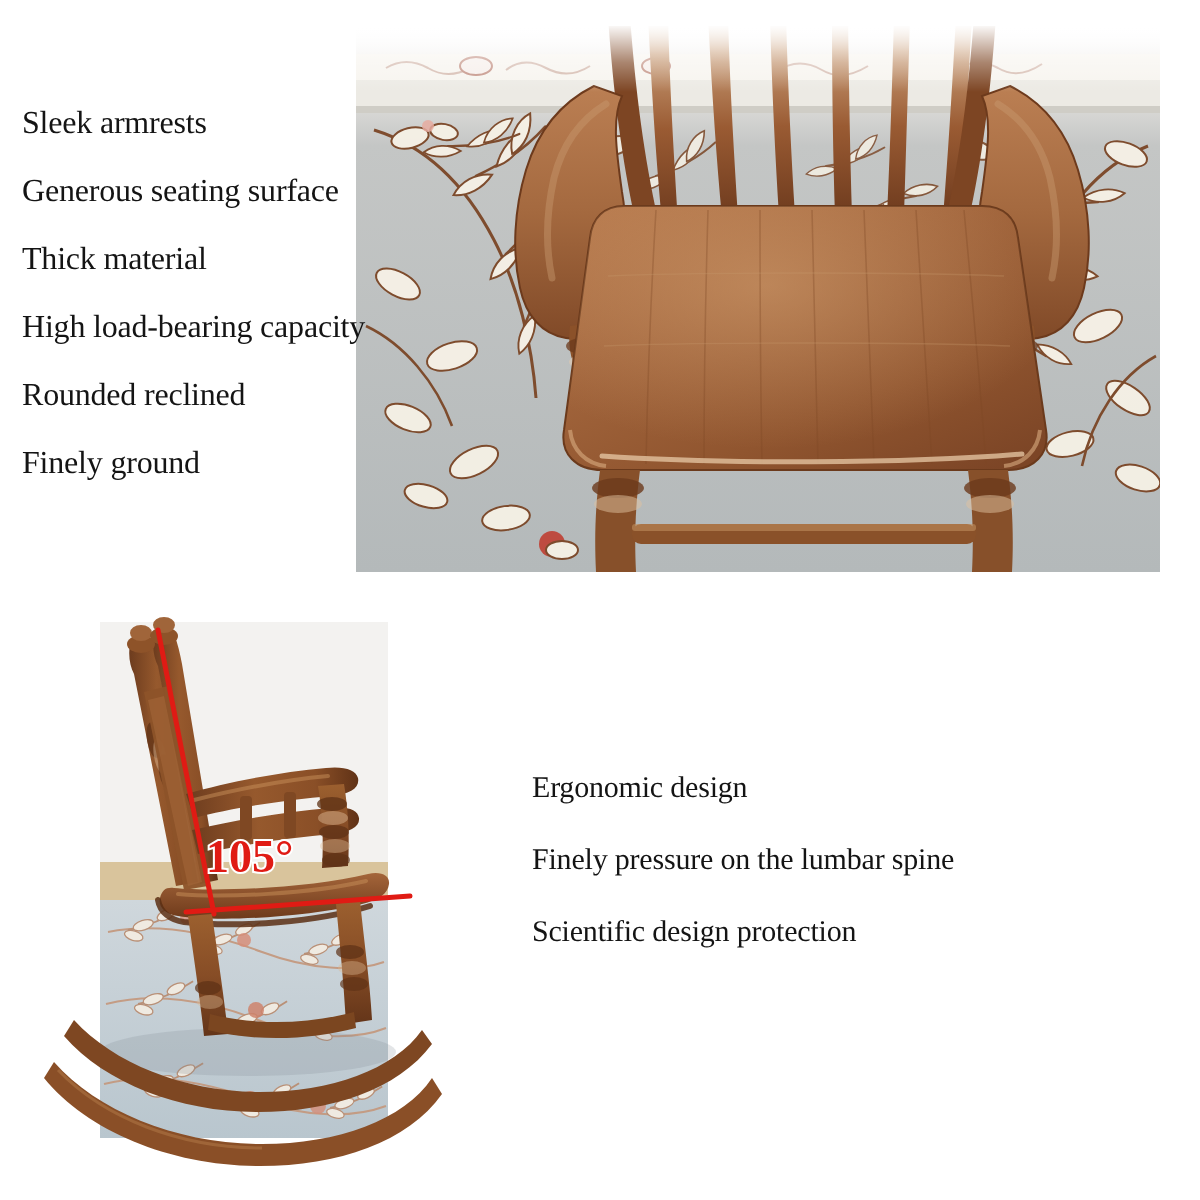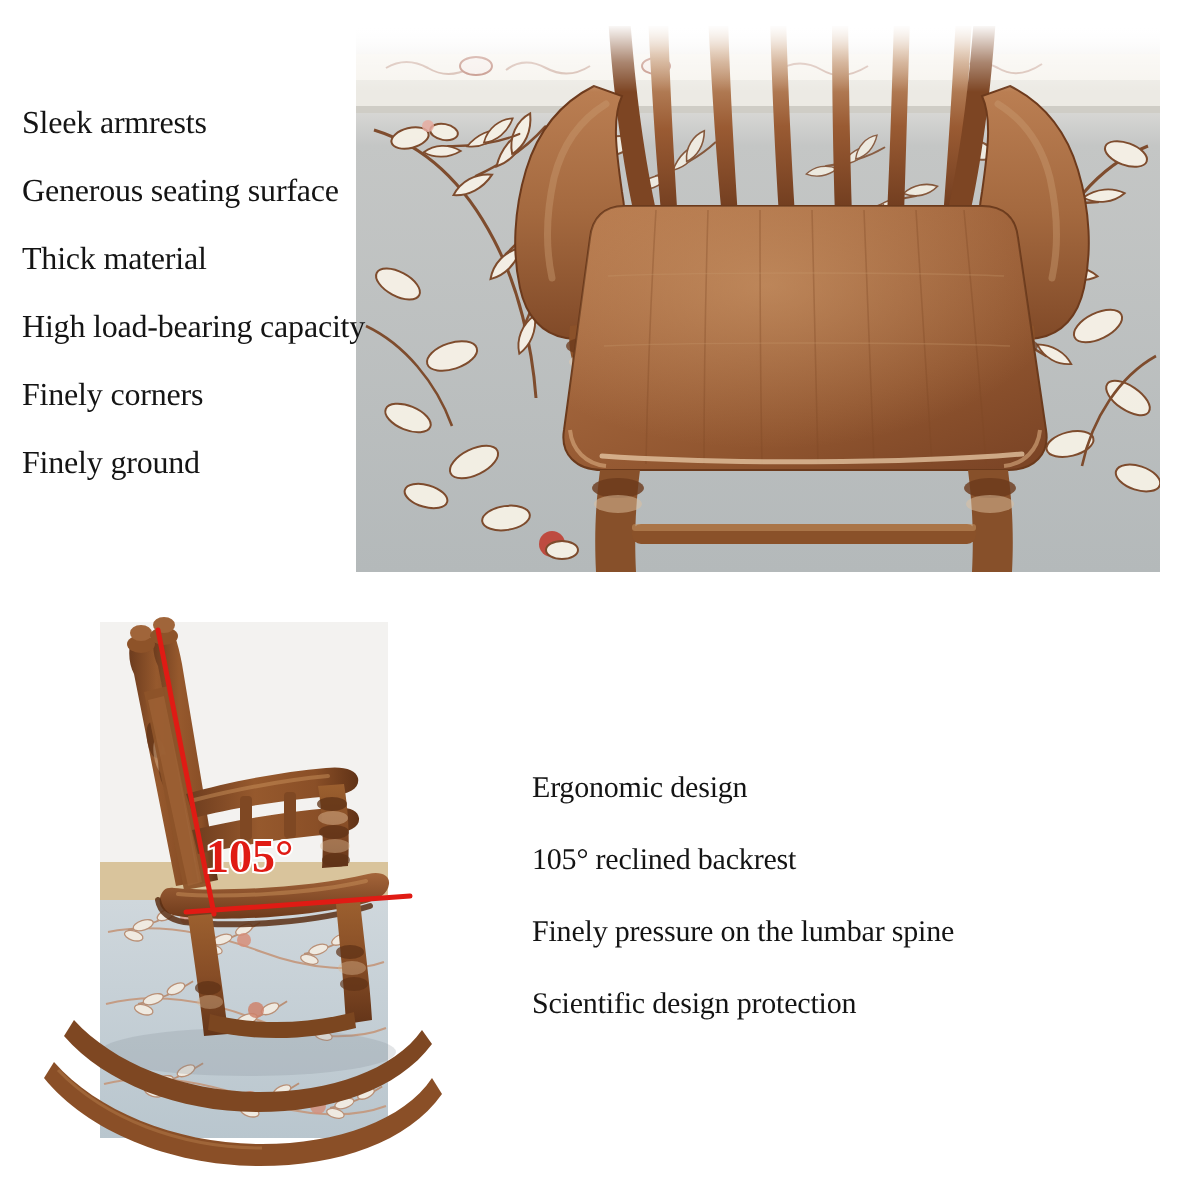--- a/index.html
+++ b/index.html
@@ -254,21 +254,21 @@
 
       <rect x="0" y="0" width="804" height="66" fill="url(#topFade)"></rect>
     </svg>
   </div>
 
   <div class="feature-list" id="top-features">
     <div class="feature-line">Sleek armrests</div>
     <div class="feature-line">Generous seating surface</div>
     <div class="feature-line">Thick material</div>
     <div class="feature-line">High load-bearing capacity</div>
-    <div class="feature-line">Finely corners</div>
+    <div class="feature-line">Rounded reclined</div>
     <div class="feature-line">Finely ground</div>
   </div>
 
   <div class="photo" id="photo-bottom">
     <svg viewBox="0 0 450 580" preserveAspectRatio="none">
       <defs>
         <linearGradient id="wood2" x1="0" y1="0" x2="1" y2="0">
           <stop offset="0" stop-color="#6d3c1e"></stop>
           <stop offset="0.4" stop-color="#96592d"></stop>
           <stop offset="0.75" stop-color="#8a4f27"></stop>
@@ -429,18 +429,17 @@
         <line x1="140" y1="30" x2="196" y2="314" stroke="#e01b14" stroke-width="5" stroke-linecap="round"></line>
 
         <line x1="168" y1="312" x2="392" y2="296" stroke="#e01b14" stroke-width="5" stroke-linecap="round"></line>
       </g>
       <text x="188" y="272" font-family="Liberation Serif, serif" font-size="46" font-weight="bold" fill="#e01b14" stroke="#ffffff" stroke-width="4" paint-order="stroke">105°</text>
     </svg>
   </div>
 
   <div class="feature-list" id="bottom-features">
     <div class="feature-line">Ergonomic design</div>
-    <div class="feature-line">105° reclined backrest</div>
     <div class="feature-line">Finely pressure on the lumbar spine</div>
     <div class="feature-line">Scientific design protection</div>
   </div>
 
 </div>
 
 </body></html>

